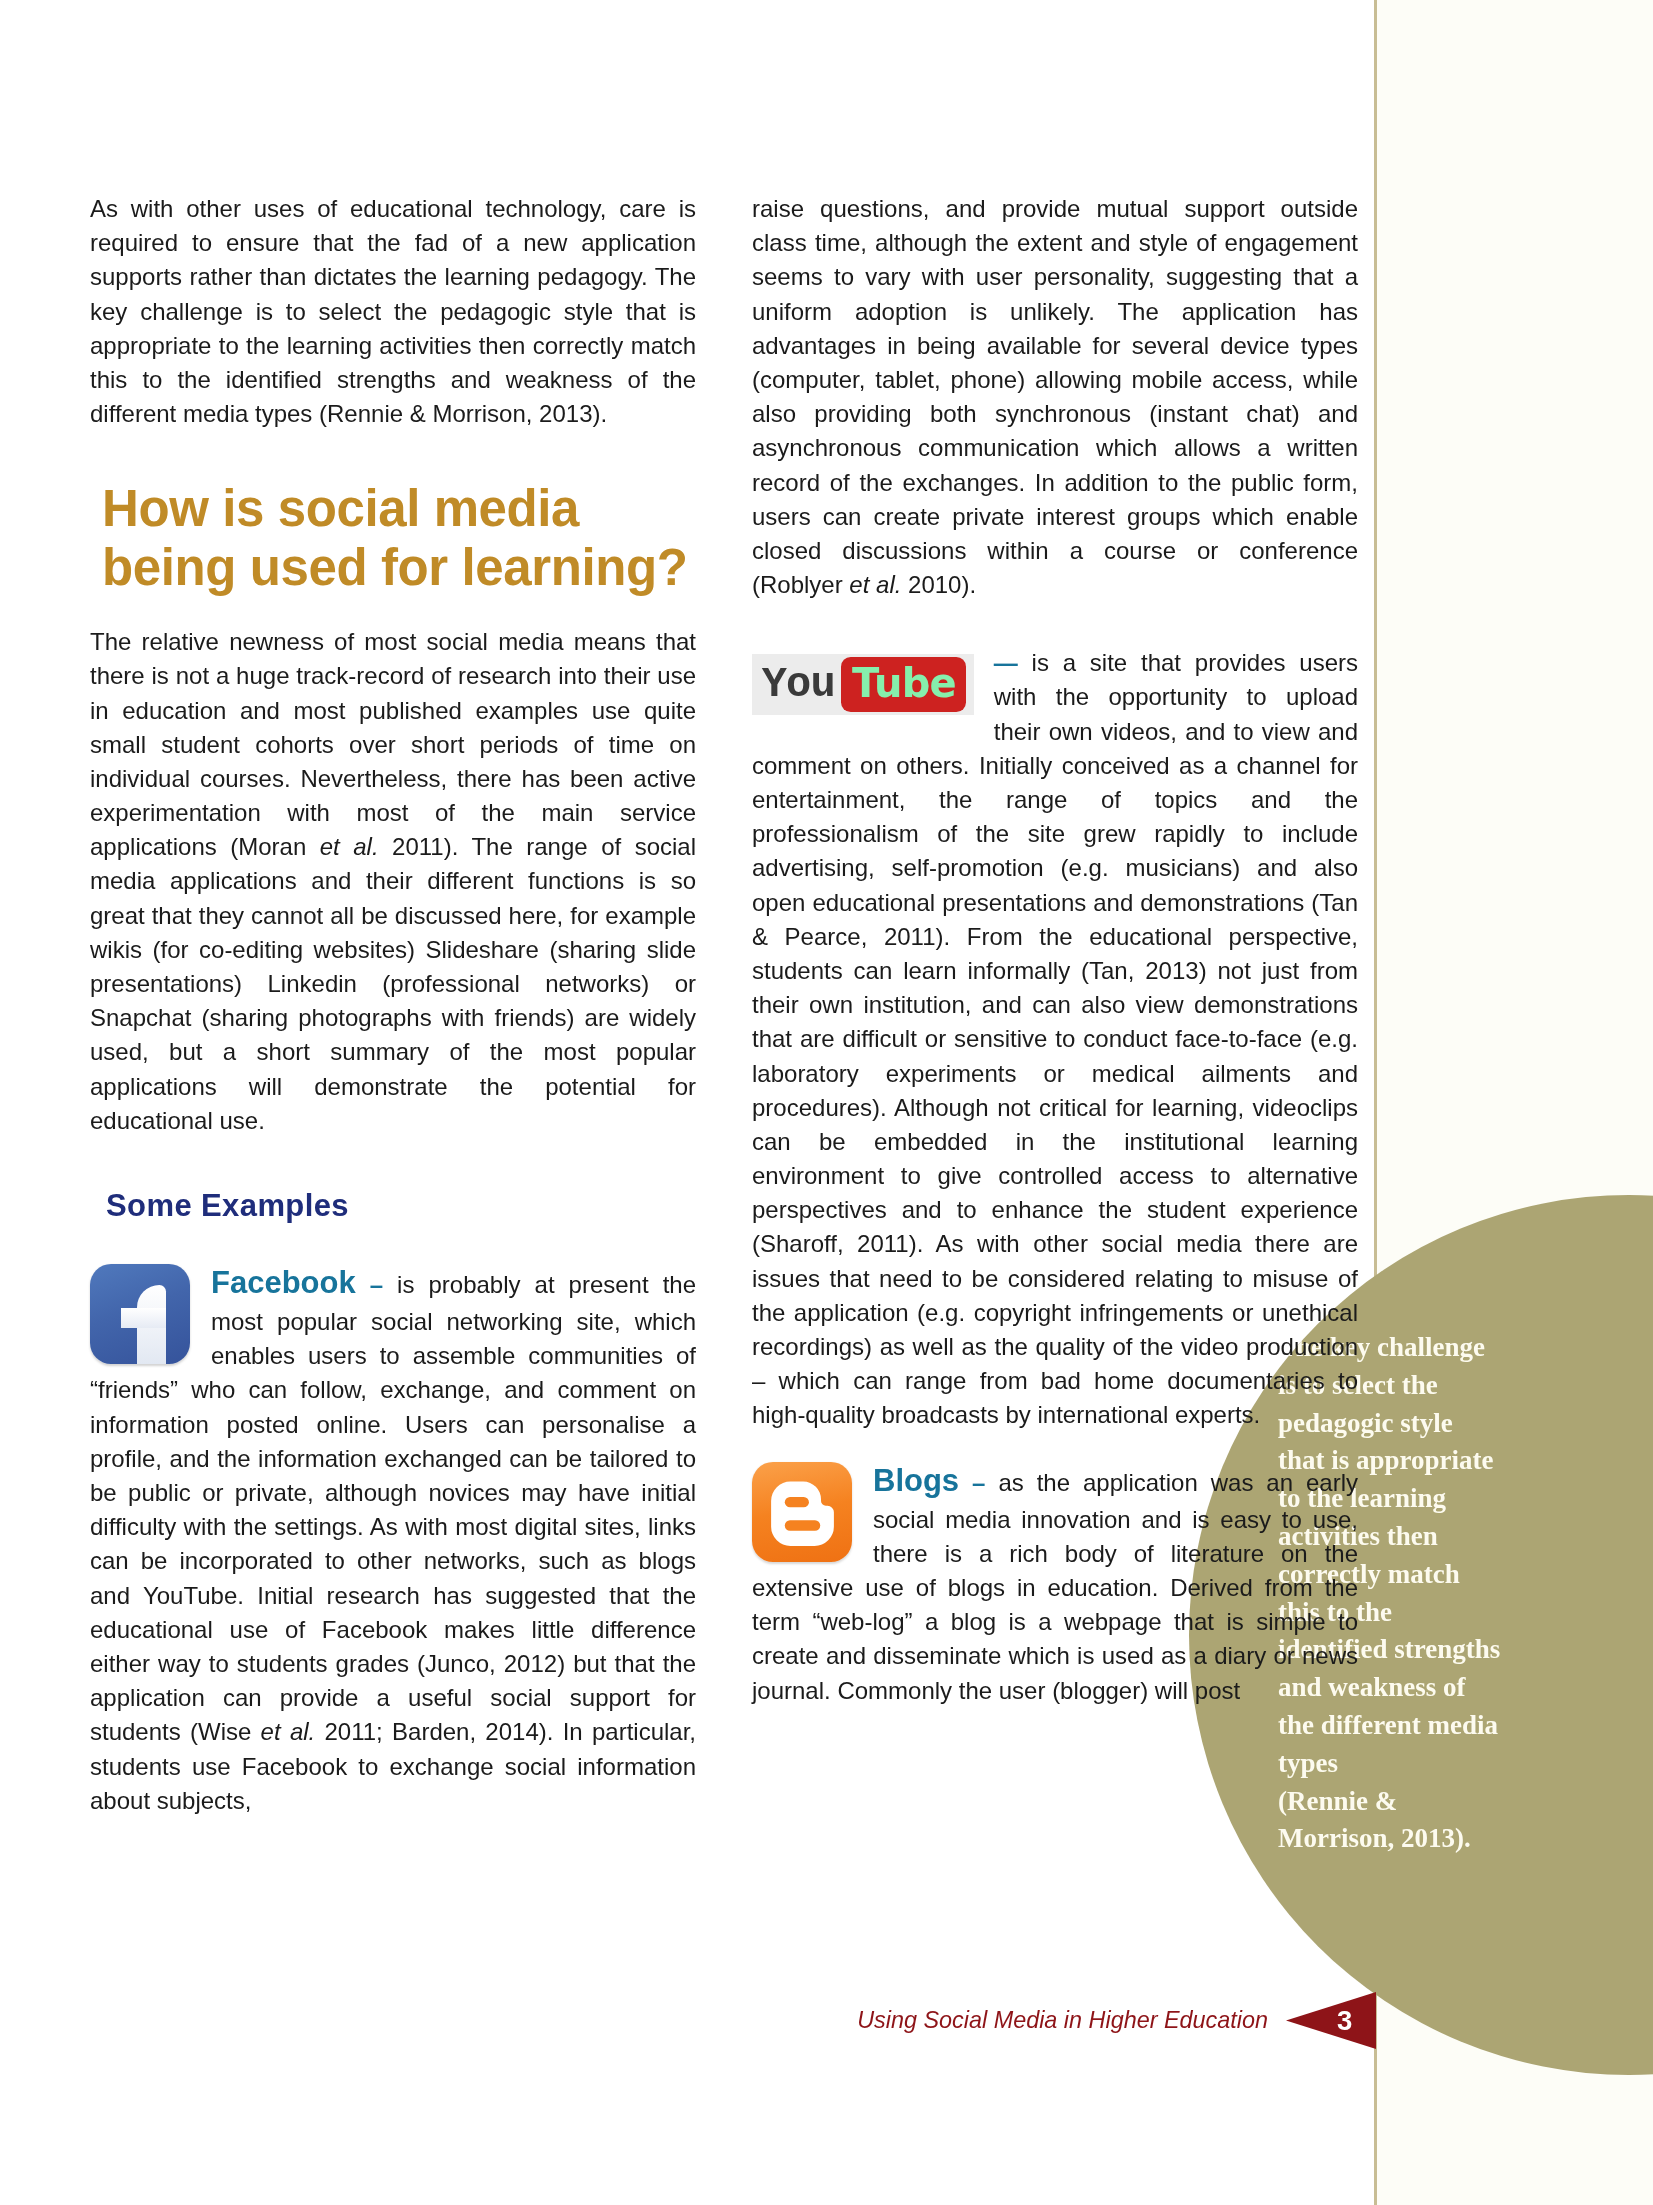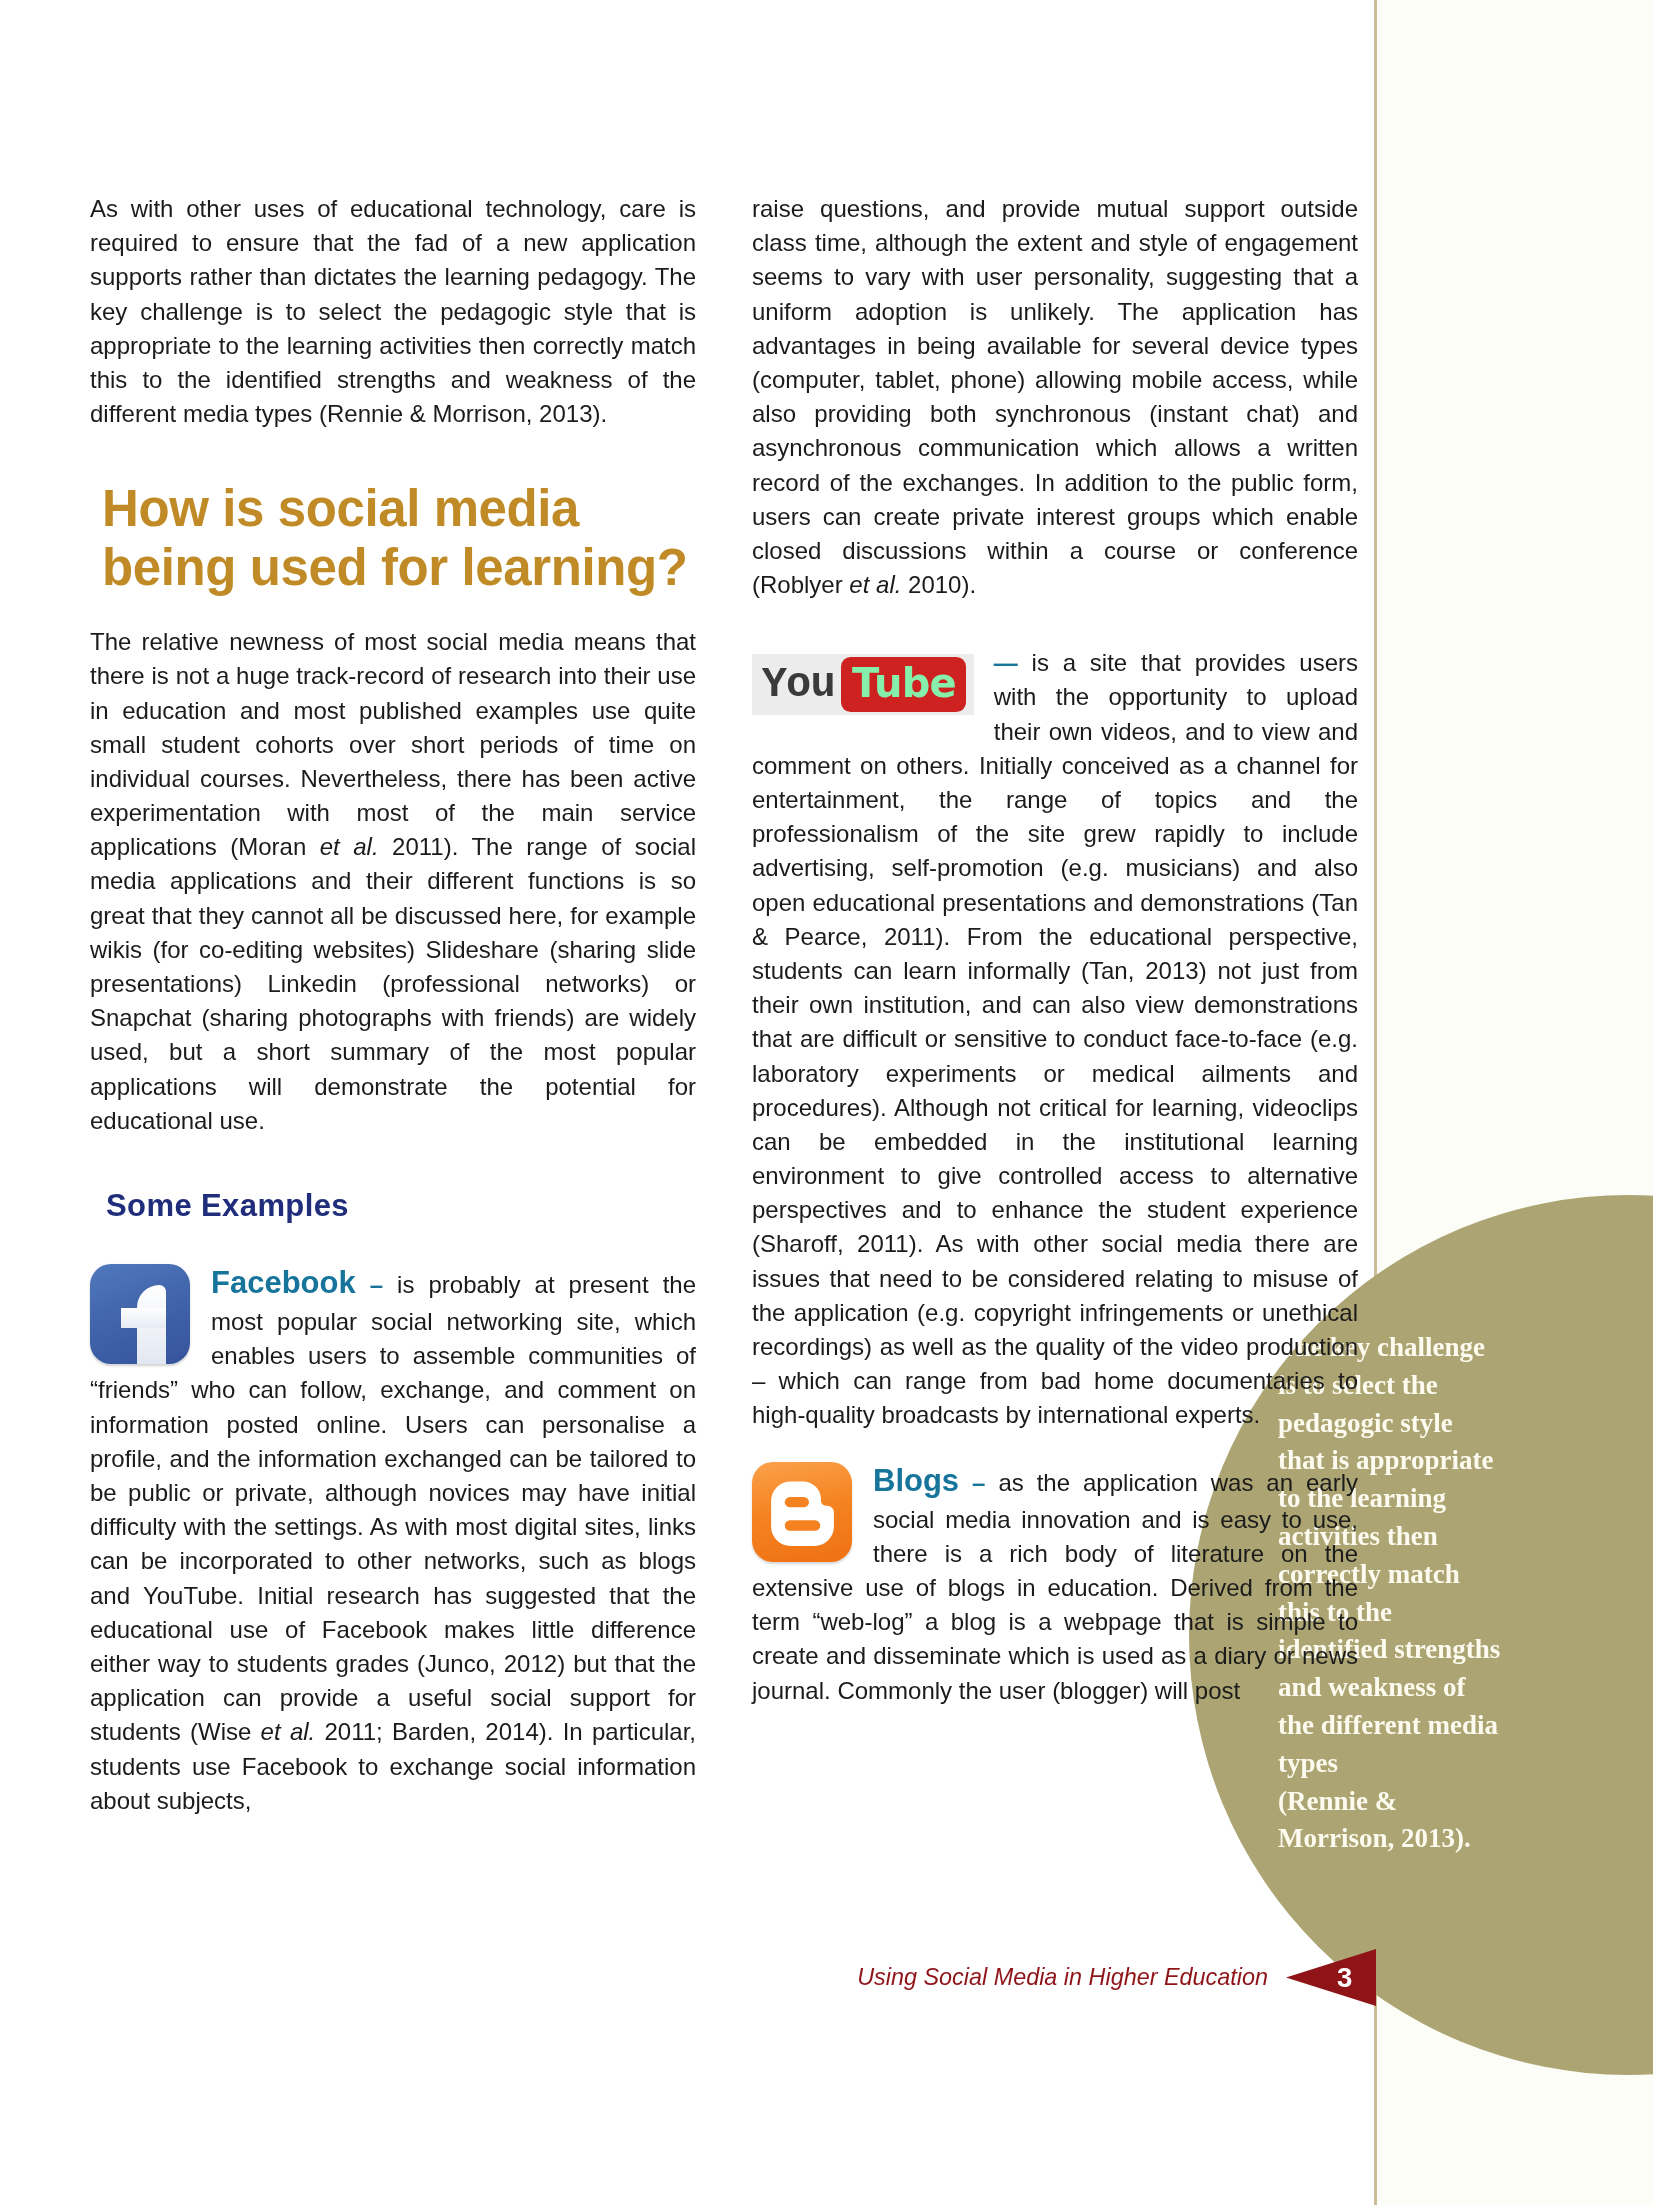--- a/index.html
+++ b/index.html
@@ -180,21 +180,21 @@
     font-size: 40px;
     line-height: 1;
     padding: 5.7px 10.5px 9px 10.5px;
     border-radius: 9.7px;
     letter-spacing: -0.8px;
   }
 
   
   #footer {
     position: absolute;
-    left: 0; top: 1949px;
+    left: 0; top: 1992px;
     width: 1376px;
     height: 57px;
     display: flex;
     align-items: center;
     justify-content: flex-end;
     padding-right: 0;
   }
   #footer-title {
     font-size: 23.4px;
     font-style: italic;

